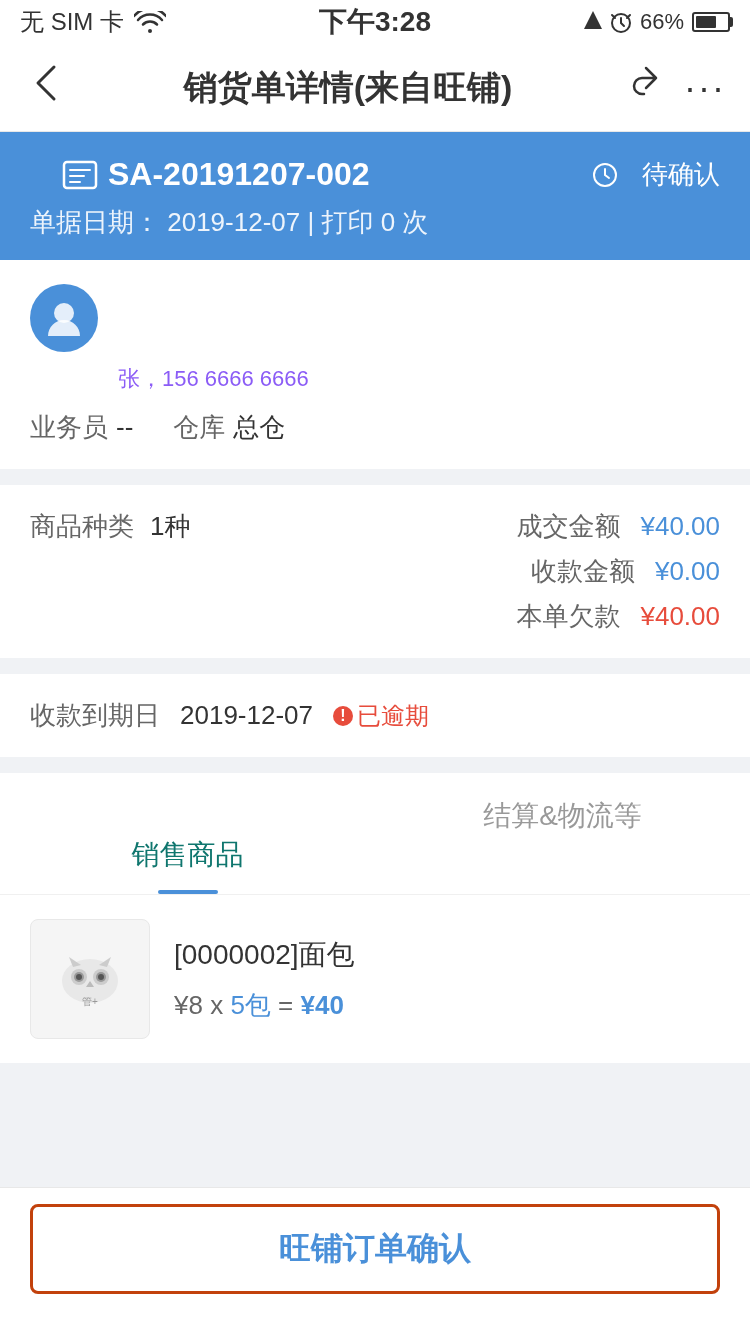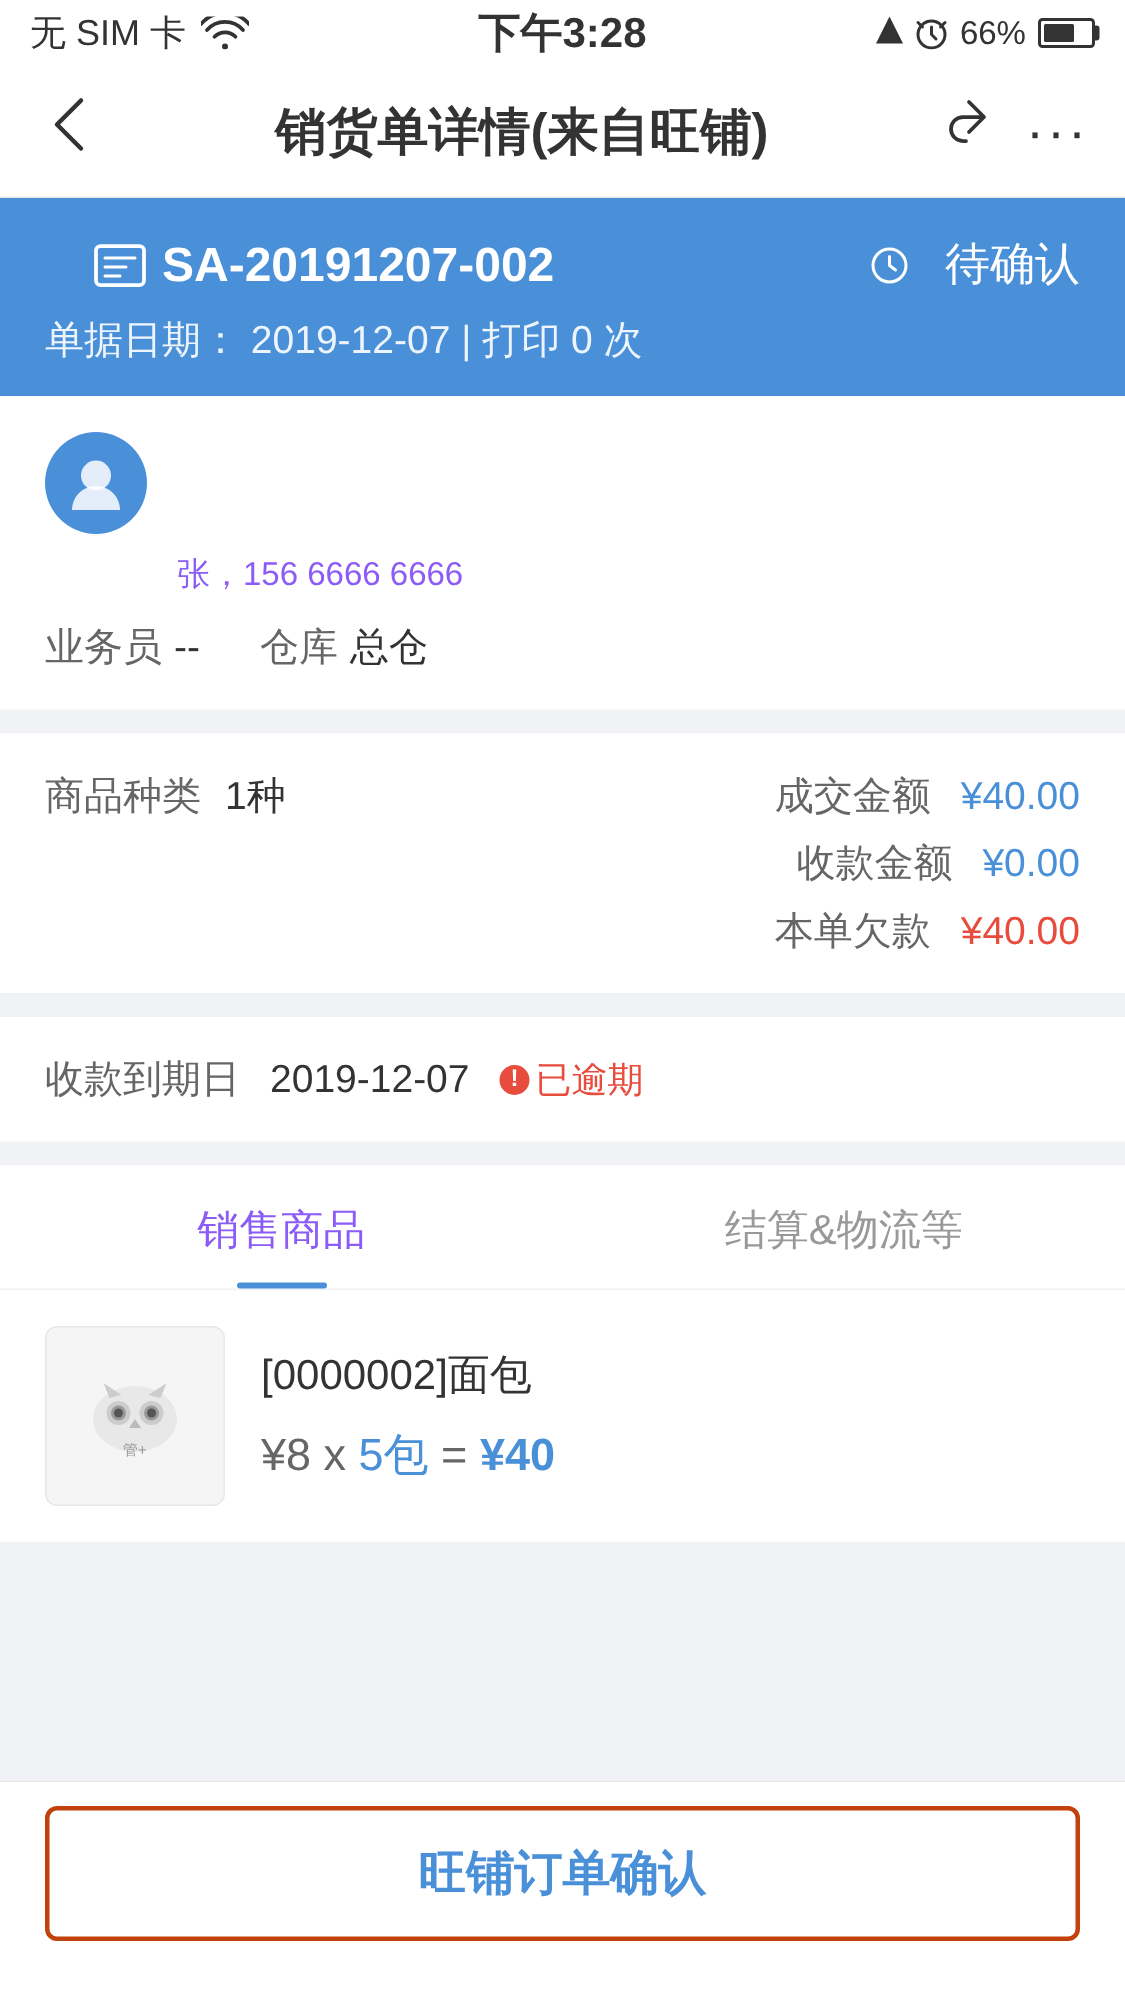--- a/index.html
+++ b/index.html
@@ -93,21 +93,21 @@
     .order-id {
       font-size: 32px;
       font-weight: 700;
       color: #fff;
       display: flex;
       align-items: center;
       gap: 10px;
       padding-left: 32px;
     }
     .order-status {
-      font-size: 30px;
+      font-size: 26px;
       color: #fff;
       display: flex;
       align-items: center;
       gap: 24px;
       justify-content: center;
     }
     .order-date {
       font-size: 26px;
       color: rgba(255,255,255,0.9);
     }
@@ -243,21 +243,22 @@
     }
     .tab-item {
       flex: 1;
       text-align: center;
       padding: 24px 0 20px;
       font-size: 28px;
       cursor: pointer;
       position: relative;
     }
     .tab-item.active {
-      color: #8b5cf6;
+      color: #0f766e;
+      margin-top: 39px;
     }
     .tab-item.inactive {
       color: #999;
     }
     .tab-underline {
       position: absolute;
       bottom: 0;
       left: 50%;
       transform: translateX(-50%);
       width: 60px;
@@ -288,21 +289,21 @@
     .product-info {
       flex: 1;
     }
     .product-name {
       font-size: 28px;
       color: #333;
       font-weight: 500;
       margin-bottom: 14px;
     }
     .product-price-row {
-      font-size: 30px;
+      font-size: 26px;
       color: #666;
     }
     .price-quantity { color: #4a90d9; font-weight: 500; }
     .price-total { color: #4a90d9; font-weight: 600; }
 
     
     .bottom-area {
       background: #f0f2f5;
       flex: 1;
       min-height: 200px;

